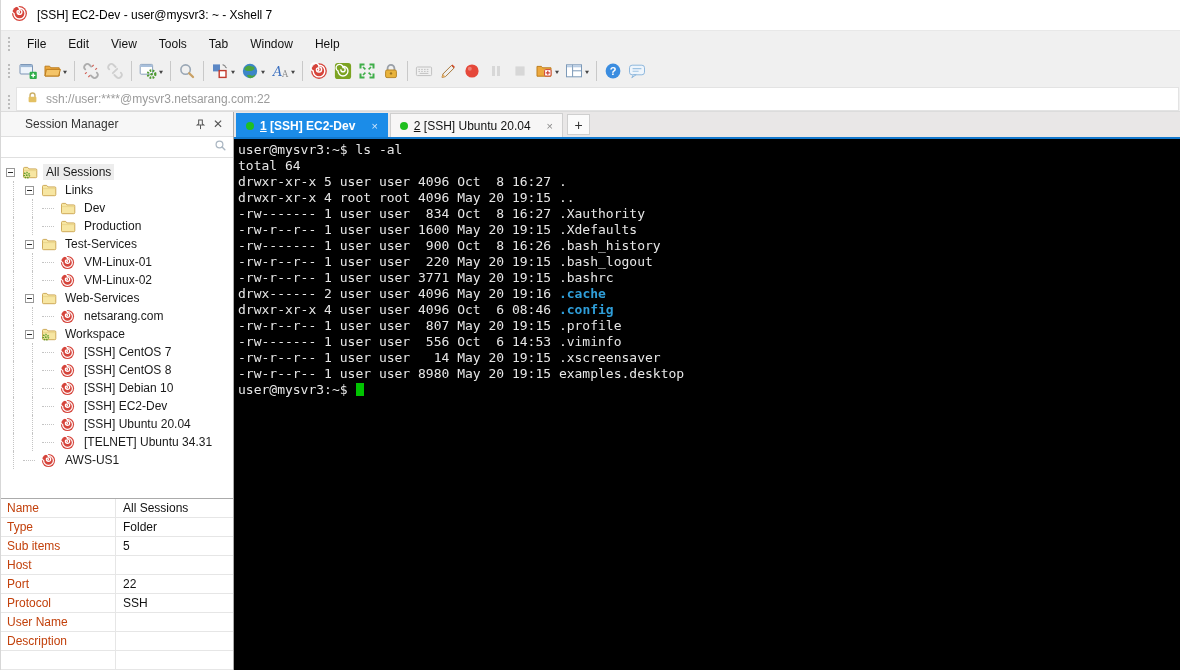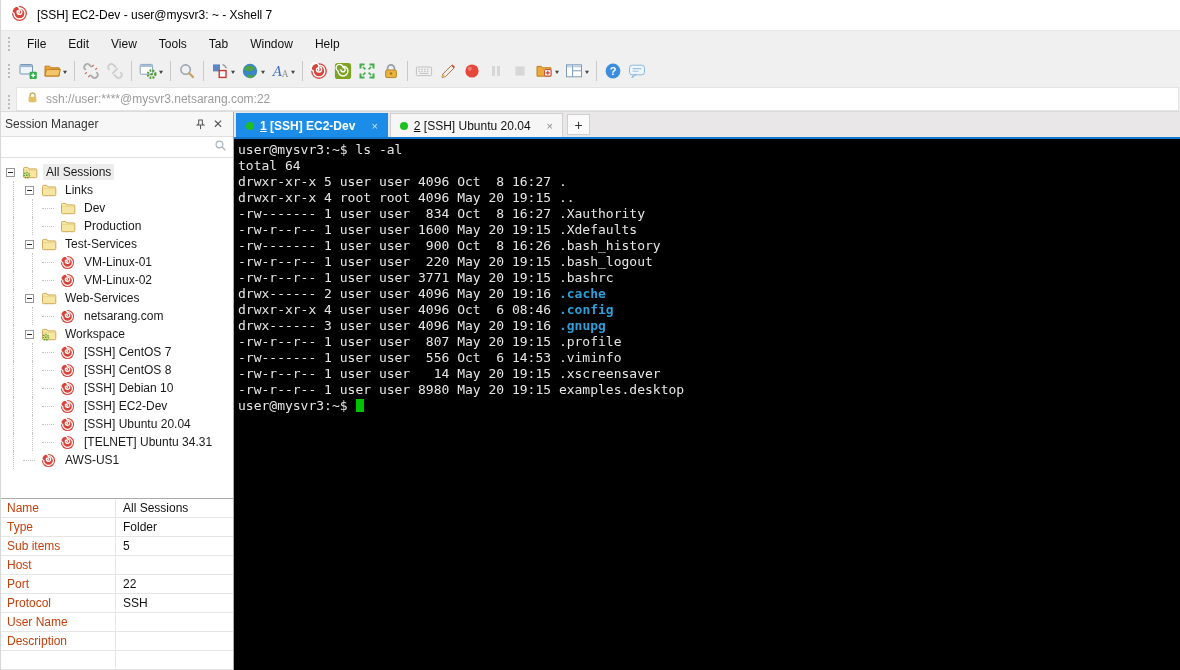--- a/index.html
+++ b/index.html
@@ -33,21 +33,21 @@
 
   
   .addressbar { height:26px; background:#f0f0f0; display:flex; align-items:flex-end; flex:0 0 auto; border-bottom:1px solid #dcdcdc; }
   .address-input { flex:1; height:24px; background:#fff; border:1px solid #e3e3e3; display:flex; align-items:center; gap:7px; padding:0 9px; color:#9b9b9b; margin-right:1px; }
 
   
   .main { flex:1; display:flex; min-height:0; }
 
   
   .sidebar { width:233px; flex:0 0 auto; background:#fff; border-right:1px solid #ababab; display:flex; flex-direction:column; }
-  .panel-header { height:24px; display:flex; align-items:center; padding:0 6px 0 4px; background:#f7f7f7; color:#333; flex:0 0 auto; }
+  .panel-header { height:24px; display:flex; align-items:center; padding:0 6px 0 24px; background:#f7f7f7; color:#333; flex:0 0 auto; }
   .panel-header .ph-title { flex:1; }
   .ph-btn { width:18px; height:18px; display:flex; align-items:center; justify-content:center; color:#555; font-size:12px; }
   .searchbox { height:22px; border:1px solid #e0e0e0; border-left:none; border-right:none; display:flex; align-items:center; padding:0 6px; flex:0 0 auto; }
   .searchbox input { flex:1; border:none; outline:none; font:inherit; }
   .search-glyph { color:#9aa6b2; font-size:13px; }
 
   .tree { flex:1; overflow:hidden; padding-top:5px; }
   .tree-row { height:18px; display:flex; align-items:center; white-space:nowrap; cursor:default; }
   .indent { width:19px; height:100%; position:relative; flex:0 0 auto; }
   .indent.guide::before { content:""; position:absolute; left:12px; top:0; bottom:0; border-left:1px dotted #c4c4c4; }
@@ -602,21 +602,20 @@
           <div class="tline"><span>total 64</span></div>
           <div class="tline"><span>drwxr-xr-x 5 user user 4096 Oct  8 16:27 .</span></div>
           <div class="tline"><span>drwxr-xr-x 4 root root 4096 May 20 19:15 ..</span></div>
           <div class="tline"><span>-rw------- 1 user user  834 Oct  8 16:27 .Xauthority</span></div>
           <div class="tline"><span>-rw-r--r-- 1 user user 1600 May 20 19:15 .Xdefaults</span></div>
           <div class="tline"><span>-rw------- 1 user user  900 Oct  8 16:26 .bash_history</span></div>
           <div class="tline"><span>-rw-r--r-- 1 user user  220 May 20 19:15 .bash_logout</span></div>
           <div class="tline"><span>-rw-r--r-- 1 user user 3771 May 20 19:15 .bashrc</span></div>
           <div class="tline"><span>drwx------ 2 user user 4096 May 20 19:16 </span><span class="seg-dir">.cache</span></div>
           <div class="tline"><span>drwxr-xr-x 4 user user 4096 Oct  6 08:46 </span><span class="seg-dir">.config</span></div>
-          <div class="tline"><span>drwx------ 3 user user 4096 May 20 19:16 </span><span class="seg-dir">.gnupg</span></div>
           <div class="tline"><span>-rw-r--r-- 1 user user  807 May 20 19:15 .profile</span></div>
           <div class="tline"><span>-rw------- 1 user user  556 Oct  6 14:53 .viminfo</span></div>
           <div class="tline"><span>-rw-r--r-- 1 user user   14 May 20 19:15 .xscreensaver</span></div>
           <div class="tline"><span>-rw-r--r-- 1 user user 8980 May 20 19:15 examples.desktop</span></div>
           <div class="tline"><span>user@mysvr3:~$</span><span class="cursor"></span></div>
         </div>
     </div>
 
   </div>
 </div>

